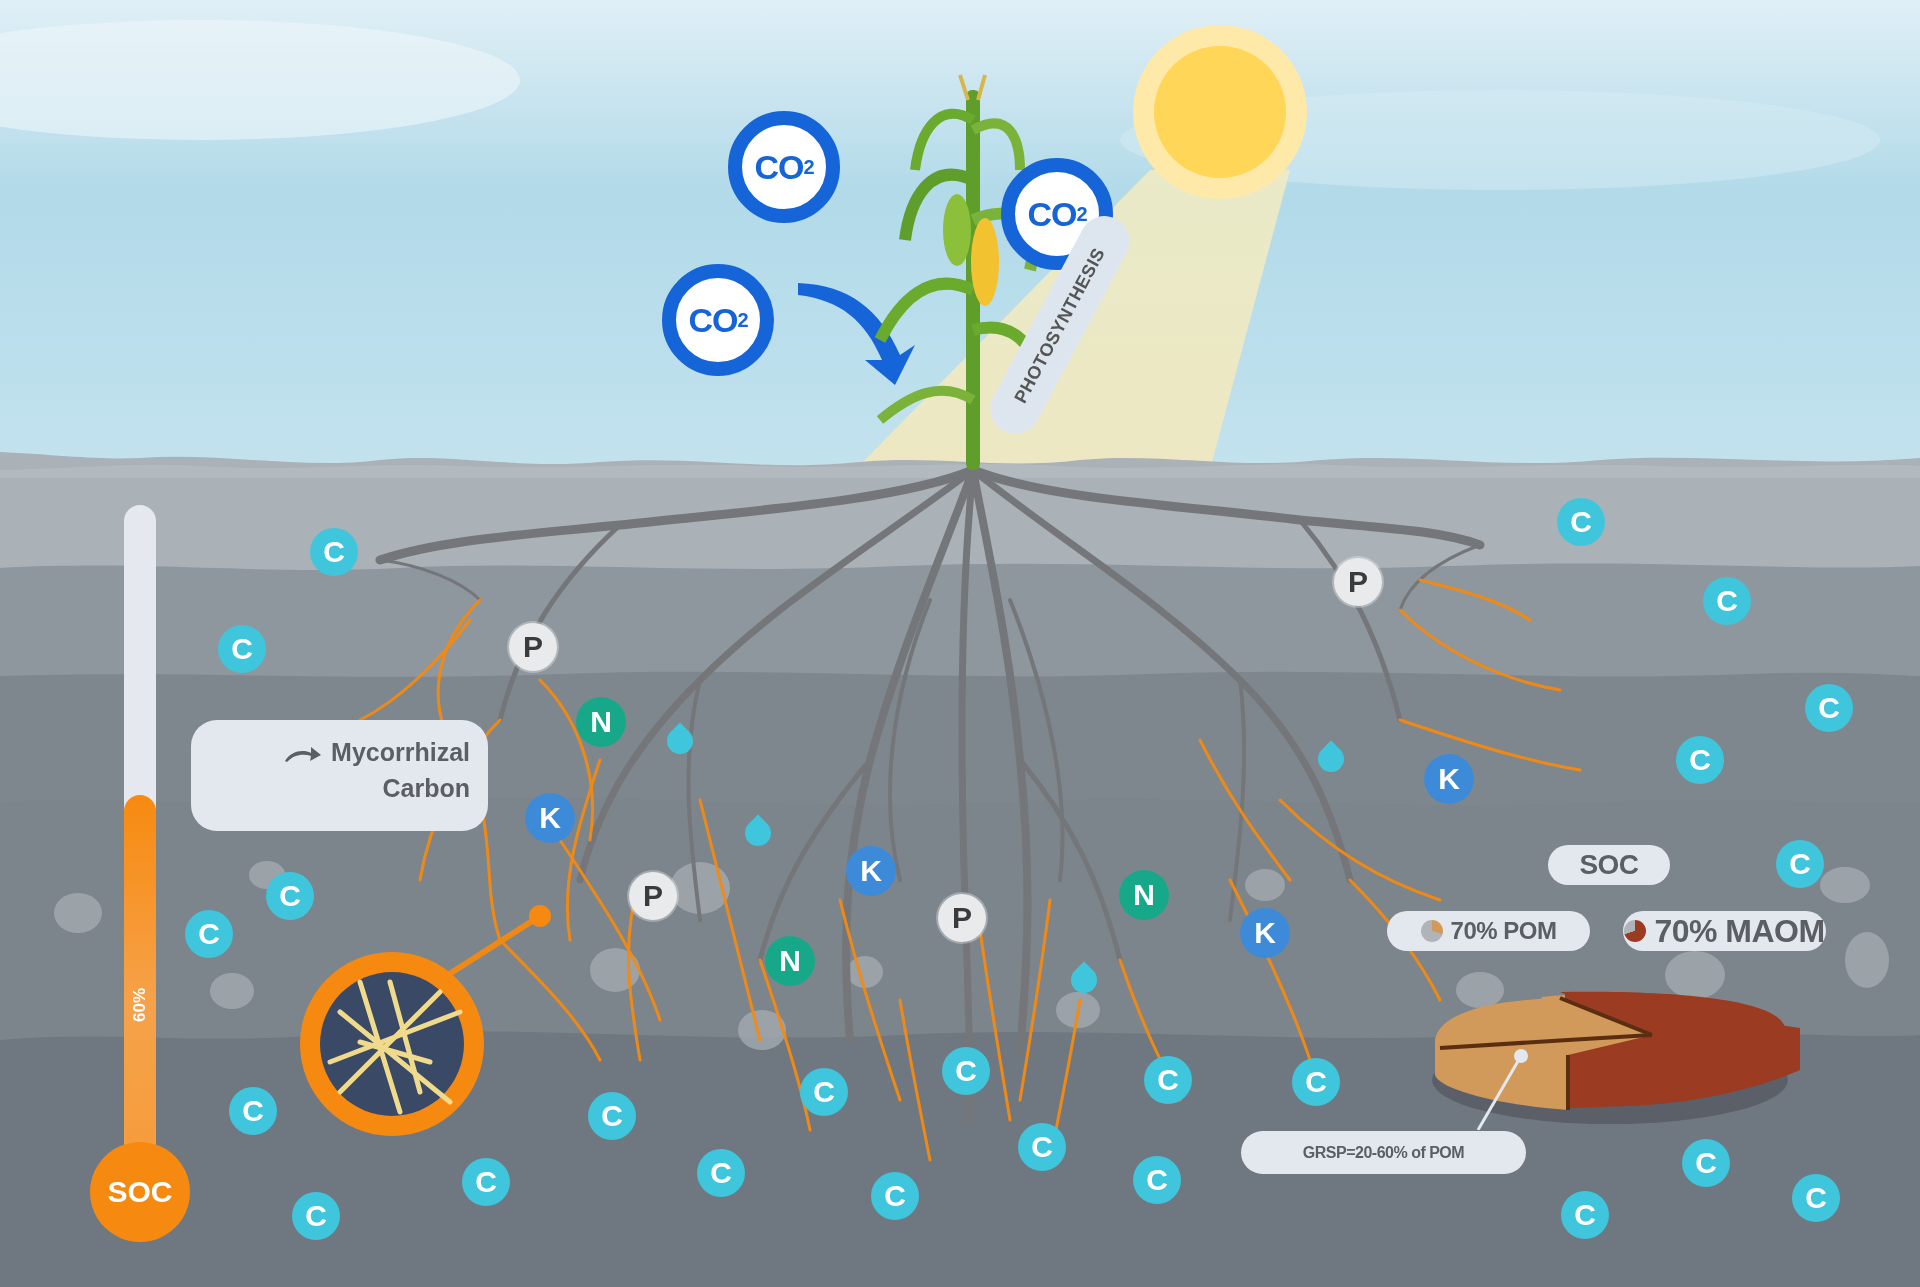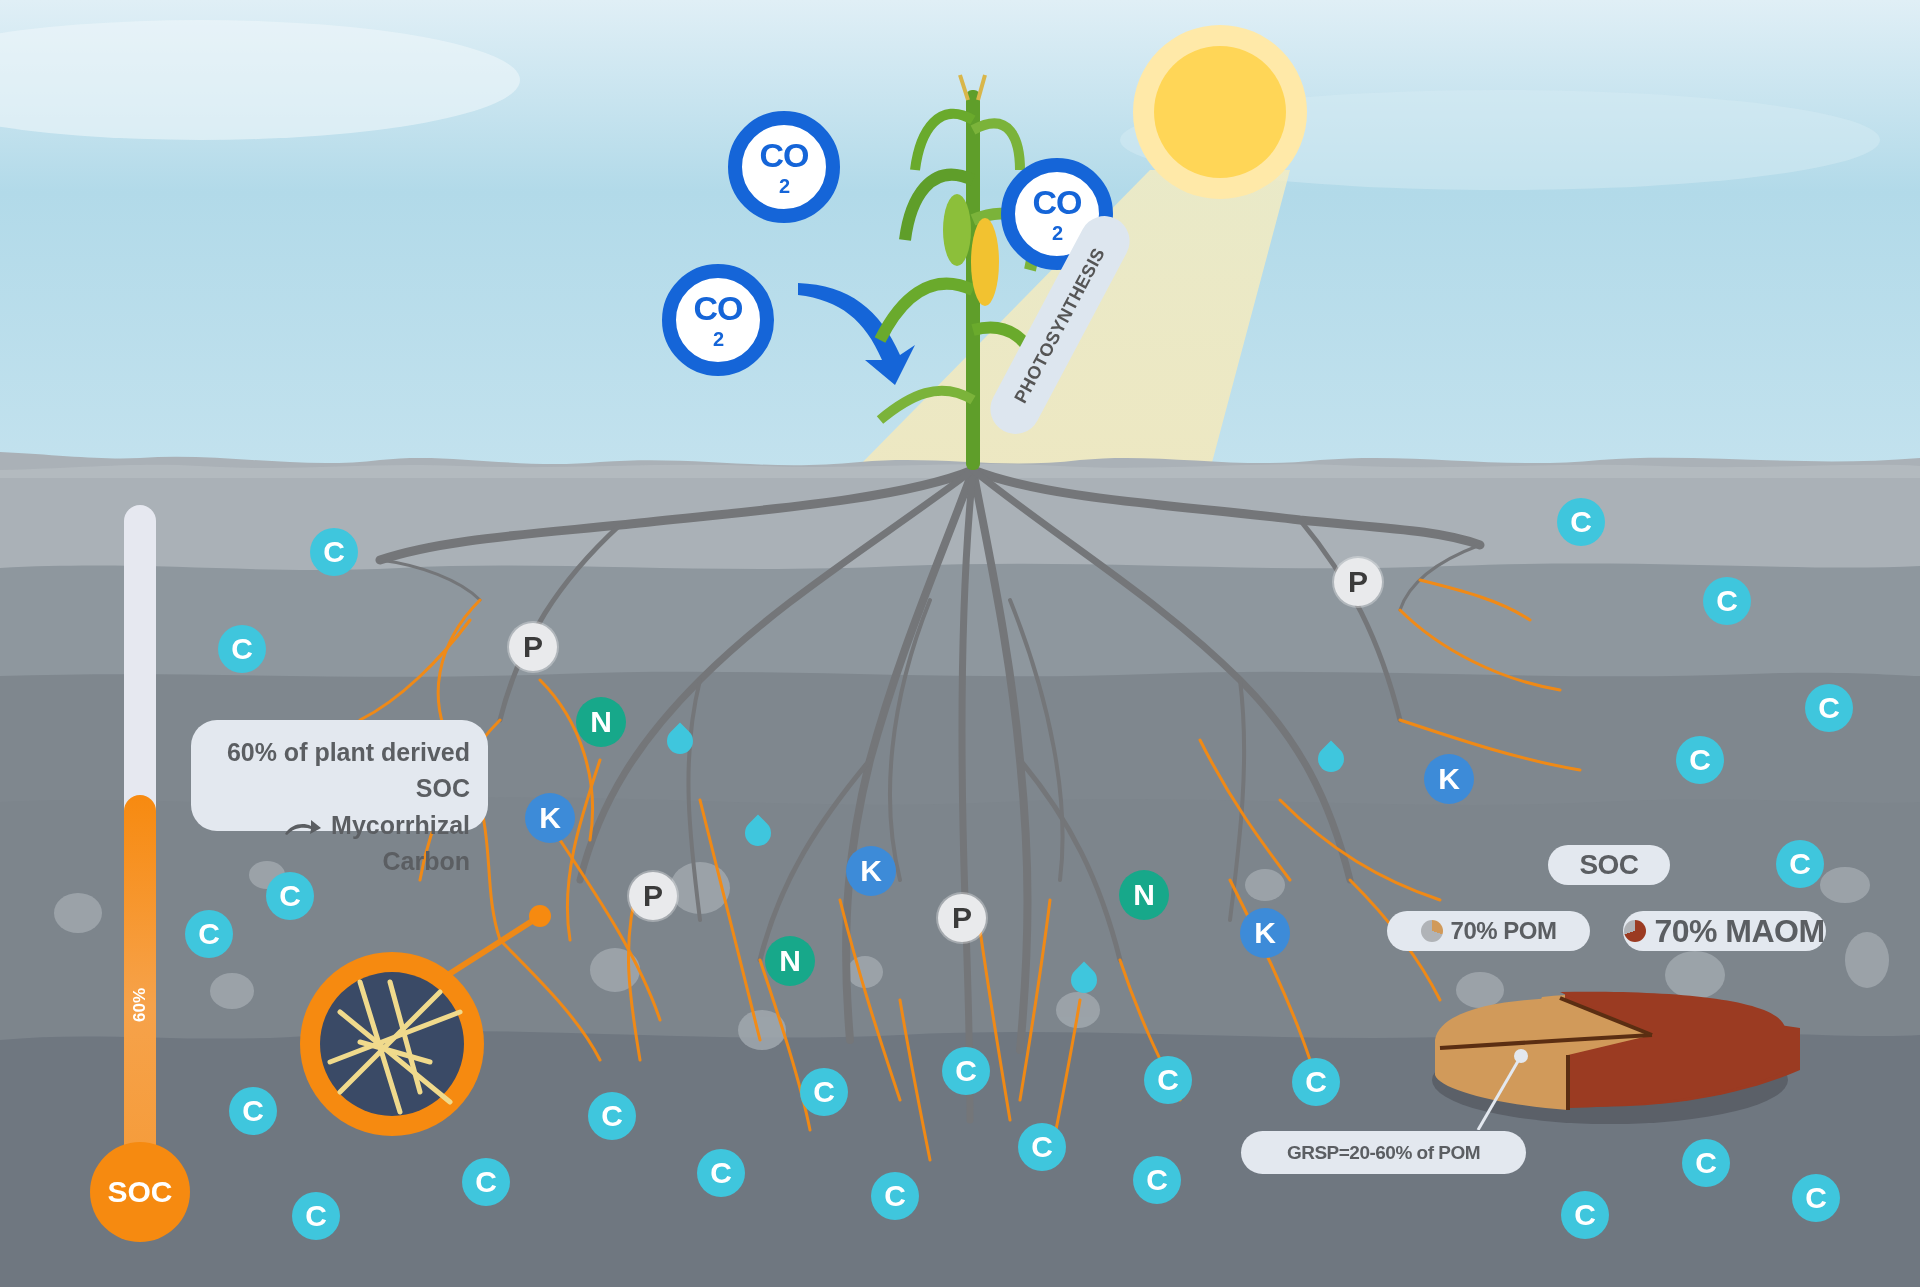--- a/index.html
+++ b/index.html
@@ -6,21 +6,21 @@
   body { width:1920px; height:1287px; overflow:hidden; position:relative; font-family:"Liberation Sans", sans-serif; background:#b9dcea; }
   .scene { position:absolute; left:0; top:0; width:1920px; height:1287px; }
   .layer { position:absolute; left:0; top:0; }
   .cond { font-family:"Liberation Sans", sans-serif; font-weight:bold; letter-spacing:-0.5px; }
   .badge { position:absolute; border-radius:50%; display:flex; align-items:center; justify-content:center; color:#fff; font-weight:bold; font-family:"Liberation Sans", sans-serif; transform:translate(-50%,-50%); }
   .badge-c { width:48px; height:48px; background:#3fc6dd; font-size:30px; }
   .badge-p { width:48px; height:48px; background:#e9eaec; color:#3b3b3b; font-size:30px; box-shadow:0 0 0 2px rgba(255,255,255,0.3); }
   .badge-n { width:50px; height:50px; background:#17a88a; font-size:30px; }
   .badge-k { width:50px; height:50px; background:#3d8bd8; font-size:30px; }
   .drop { position:absolute; width:26px; height:26px; background:#3fc6dd; border-radius:0 50% 50% 50%; transform:translate(-50%,-50%) rotate(45deg); }
-  .co2 { position:absolute; border-radius:50%; background:#fff; border:14px solid #1565d8; display:flex; align-items:center; justify-content:center; transform:translate(-50%,-50%); box-sizing:border-box; color:#1565d8; font-weight:bold; font-size:34px; letter-spacing:-1px;flex-direction:column; }
+  .co2 { position:absolute; border-radius:50%; background:#fff; border:14px solid #1565d8; display:flex; align-items:center; justify-content:center; transform:translate(-50%,-50%); box-sizing:border-box; color:#1565d8; font-weight:bold; font-size:34px; letter-spacing:-1px; }
   .co2 sub { font-size:20px; vertical-align:-6px; }
   .pill { position:absolute; background:#e3e8ef; border-radius:24px; color:#5b5e62; font-weight:bold; display:flex; align-items:center; justify-content:center; box-sizing:border-box; }
   .label-box { position:absolute; left:191px; top:720px; width:297px; height:111px; background:#e3e8ef; border-radius:26px; color:#5b5e62; font-weight:bold; font-size:25px; box-sizing:border-box; padding:14px 18px; text-align:right; line-height:1.45; }
   .photo-pill { position:absolute; left:1035px; top:205px; width:50px; height:240px; background:#dde6ef; border-radius:25px; transform:rotate(28deg); transform-origin:center; display:flex; align-items:center; justify-content:center; }
   .photo-text { transform:rotate(-90deg); white-space:nowrap; color:#555; font-weight:bold; font-size:18px; letter-spacing:0.5px; }
   .thermo-track { position:absolute; left:124px; top:505px; width:32px; height:700px; background:#e6e8f0; border-radius:16px; }
   .thermo-fill { position:absolute; left:124px; top:795px; width:32px; height:420px; background:linear-gradient(#f78a10, #f6a24a 50%, #f59a36); border-radius:16px 16px 0 0; }
   .thermo-bulb { position:absolute; left:90px; top:1142px; width:100px; height:100px; border-radius:50%; background:#f68a10; display:flex; align-items:center; justify-content:center; color:#fff; font-weight:bold; font-size:30px; }
   .thermo-pct { position:absolute; left:126px; top:985px; width:28px; height:40px; color:#fff; font-size:17px; font-weight:bold; display:flex; align-items:center; justify-content:center; }
   .thermo-pct span { transform:rotate(-90deg); white-space:nowrap; }
@@ -160,21 +160,20 @@
   <div class="thermo-track"></div>
   <div class="thermo-fill"></div>
   <div class="thermo-pct">
       <span>60%</span>
     </div>
   <div class="thermo-bulb">
       <span>SOC</span>
     </div>
 
   <div class="label-box">
-    <div>60% of plant derived SOC</div>
     <div>
       <svg width="40" height="18" viewBox="0 0 40 18" style="vertical-align:middle;margin-right:8px;">
         <path d="M2,16 C8,6 20,4 28,8 L28,2 L38,10 L27,16 L28,11 C20,8 10,10 4,17 Z" fill="#5b5e62"></path>
       </svg><span>Mycorrhizal Carbon</span>
     </div>
   </div>
 
   <div style="position:absolute;left:300px;top:952px;width:184px;height:184px;border-radius:50%;background:#f68a10;">
     <svg width="184" height="184" viewBox="0 0 184 184">
       <circle cx="92" cy="92" r="72" fill="#3a4a66"></circle>
@@ -207,21 +206,21 @@
     <path d="M145,12 L380,48 L380,90 C300,125 200,130 145,125 Z" fill="#9b3b22"></path>
     <path d="M140,12 C260,10 360,20 365,48 L365,90 C330,110 250,125 150,128 L148,75 L232,55 Z" fill="#9b3b22"></path>
     <path d="M15,60 C20,30 80,20 140,18 L232,55 L148,75 L148,130 C80,125 20,110 15,95 Z" fill="#d19a5a"></path>
     <path d="M20,68 L148,60 L232,55" stroke="#5b2e12" stroke-width="4" fill="none"></path>
     <path d="M148,75 L148,130" stroke="#5b2e12" stroke-width="4"></path>
     <path d="M140,18 L232,55" stroke="#5b2e12" stroke-width="4" fill="none"></path>
     <circle cx="101" cy="76" r="7" fill="#e3e8ef"></circle>
     <line x1="101" y1="76" x2="58" y2="150" stroke="#e3e8ef" stroke-width="3"></line>
   </svg>
 
-  <div class="pill cond" style="left:1241px;top:1131px;width:285px;height:43px;font-size:19px;">
+  <div class="pill cond" style="left:1241px;top:1131px;width:285px;height:43px;font-size:16px;">
     <span>GRSP=20-60% of POM</span>
   </div>
 
   <div class="drop" style="left:680px;top:741px;"></div>
   <div class="drop" style="left:758px;top:833px;"></div>
   <div class="drop" style="left:1331px;top:759px;"></div>
   <div class="drop" style="left:1084px;top:980px;"></div>
 
   <div class="badge badge-p" style="left:533px;top:647px;">
       <span>P</span>

